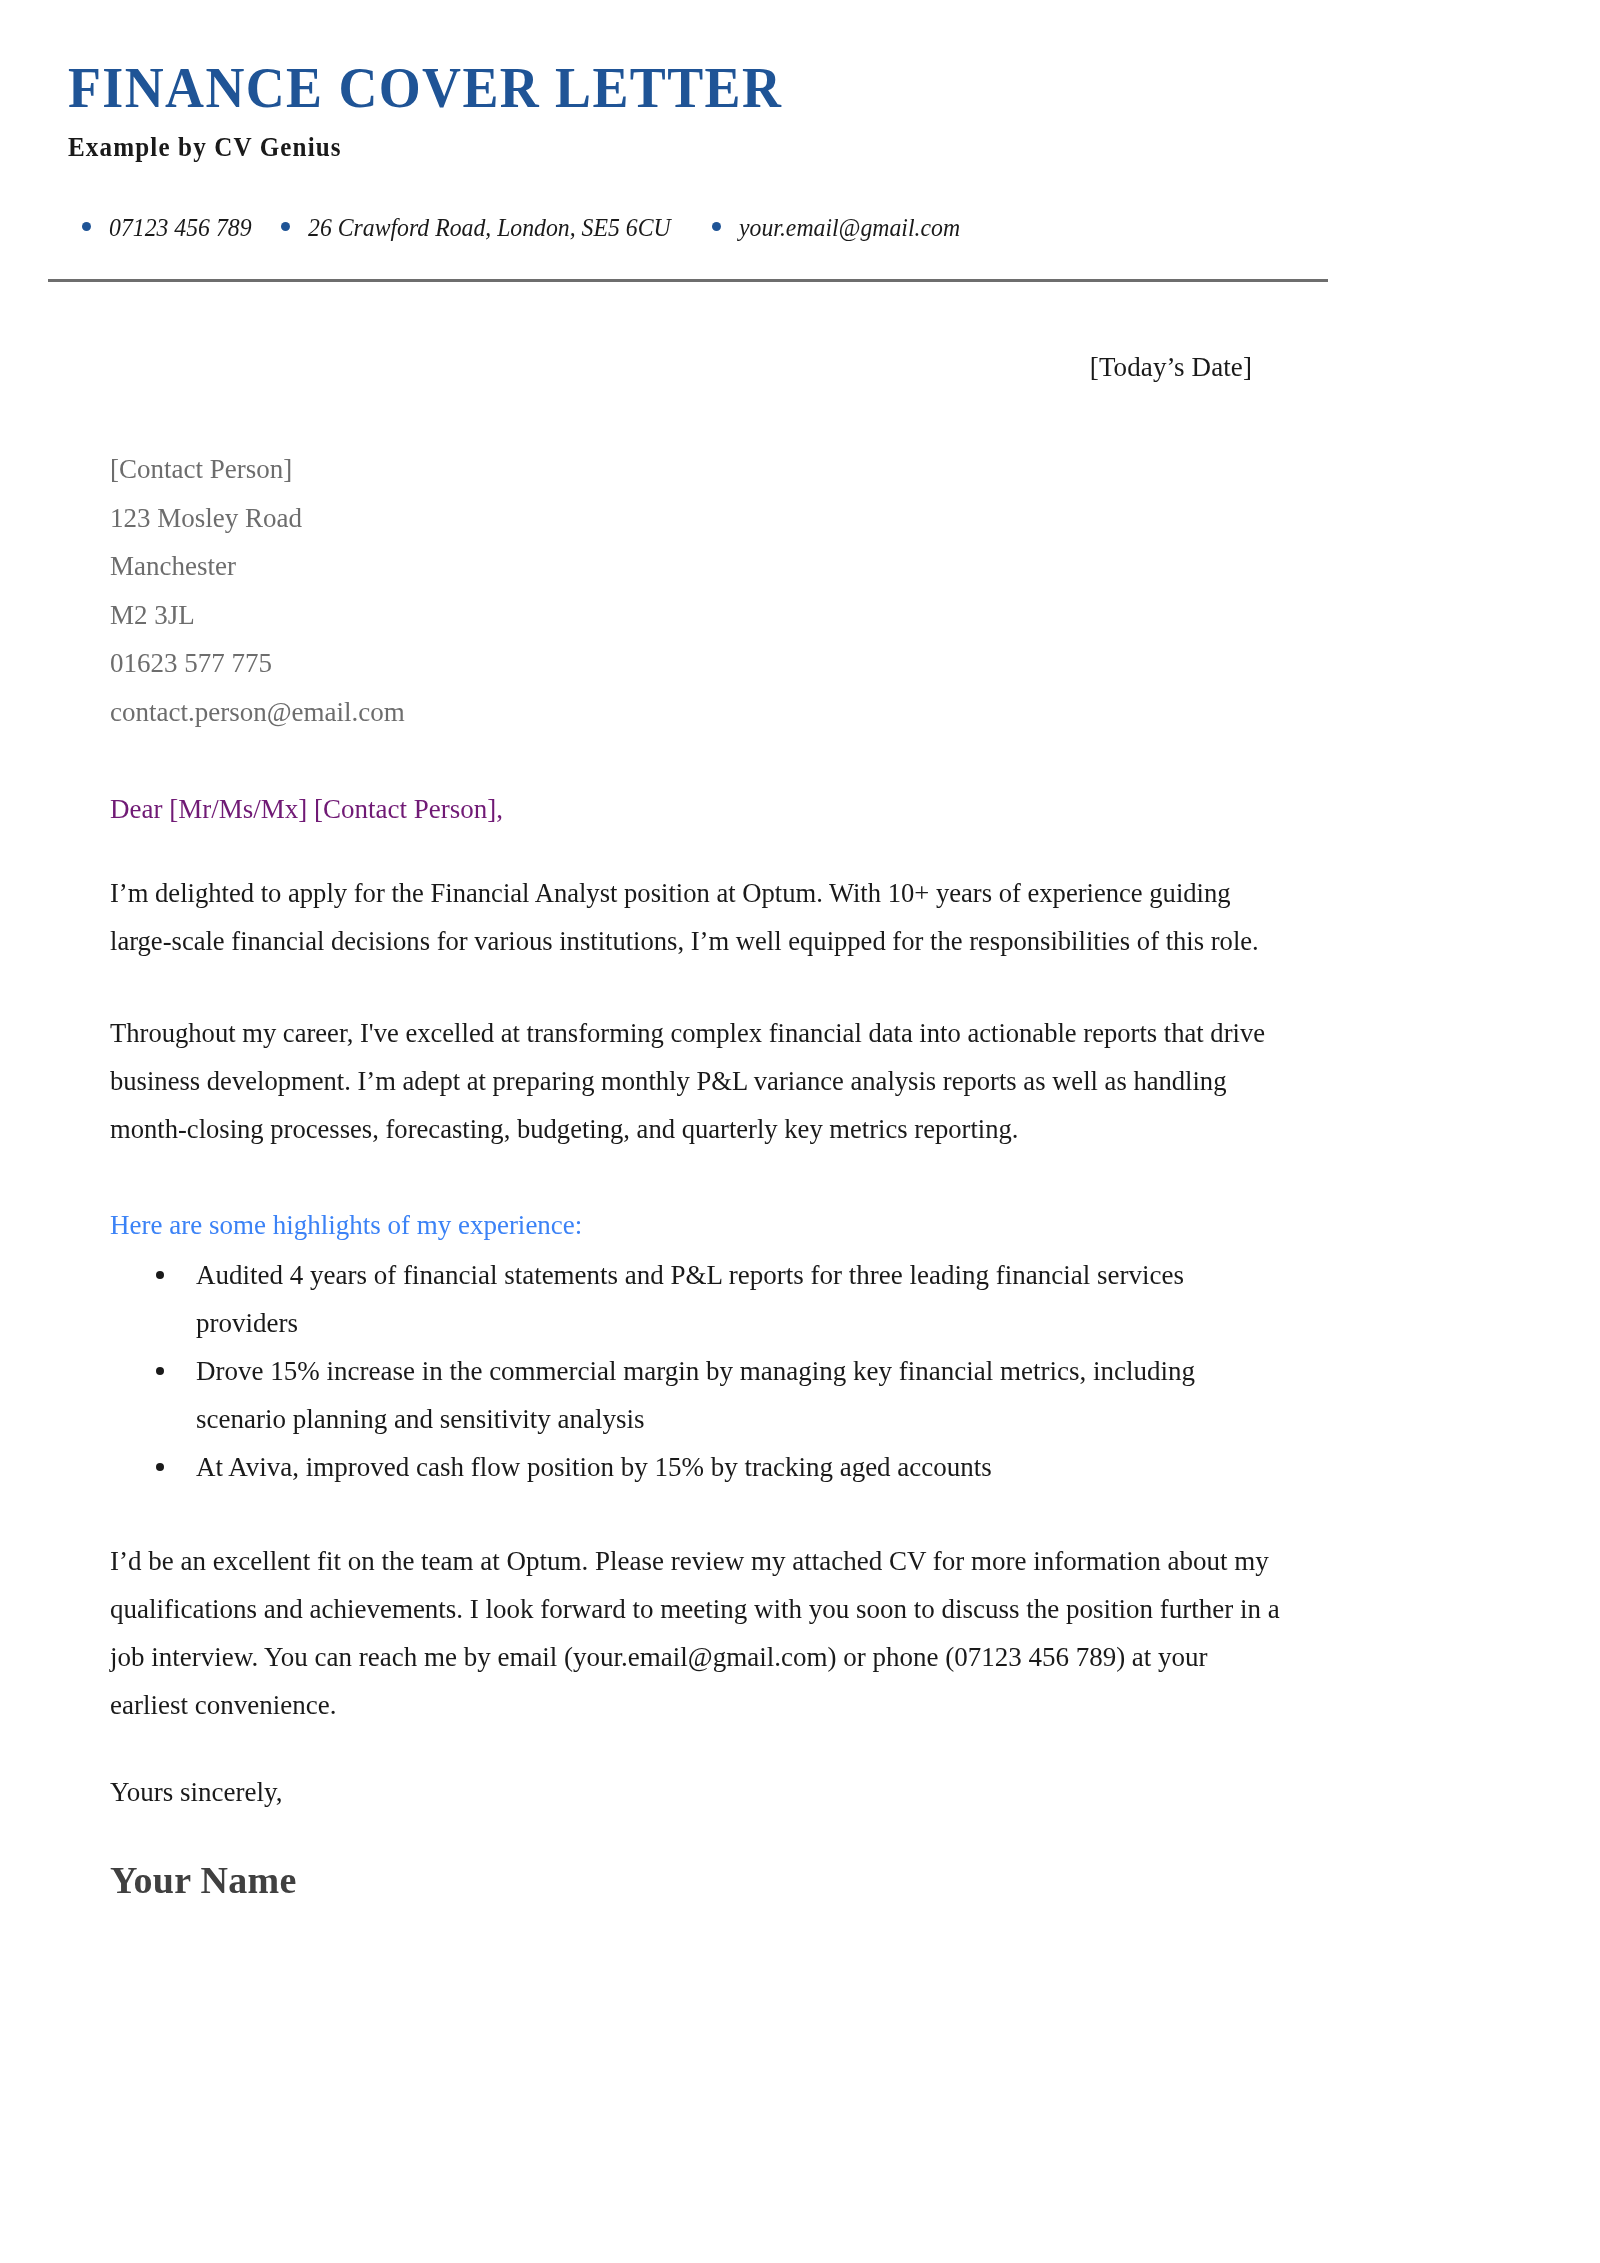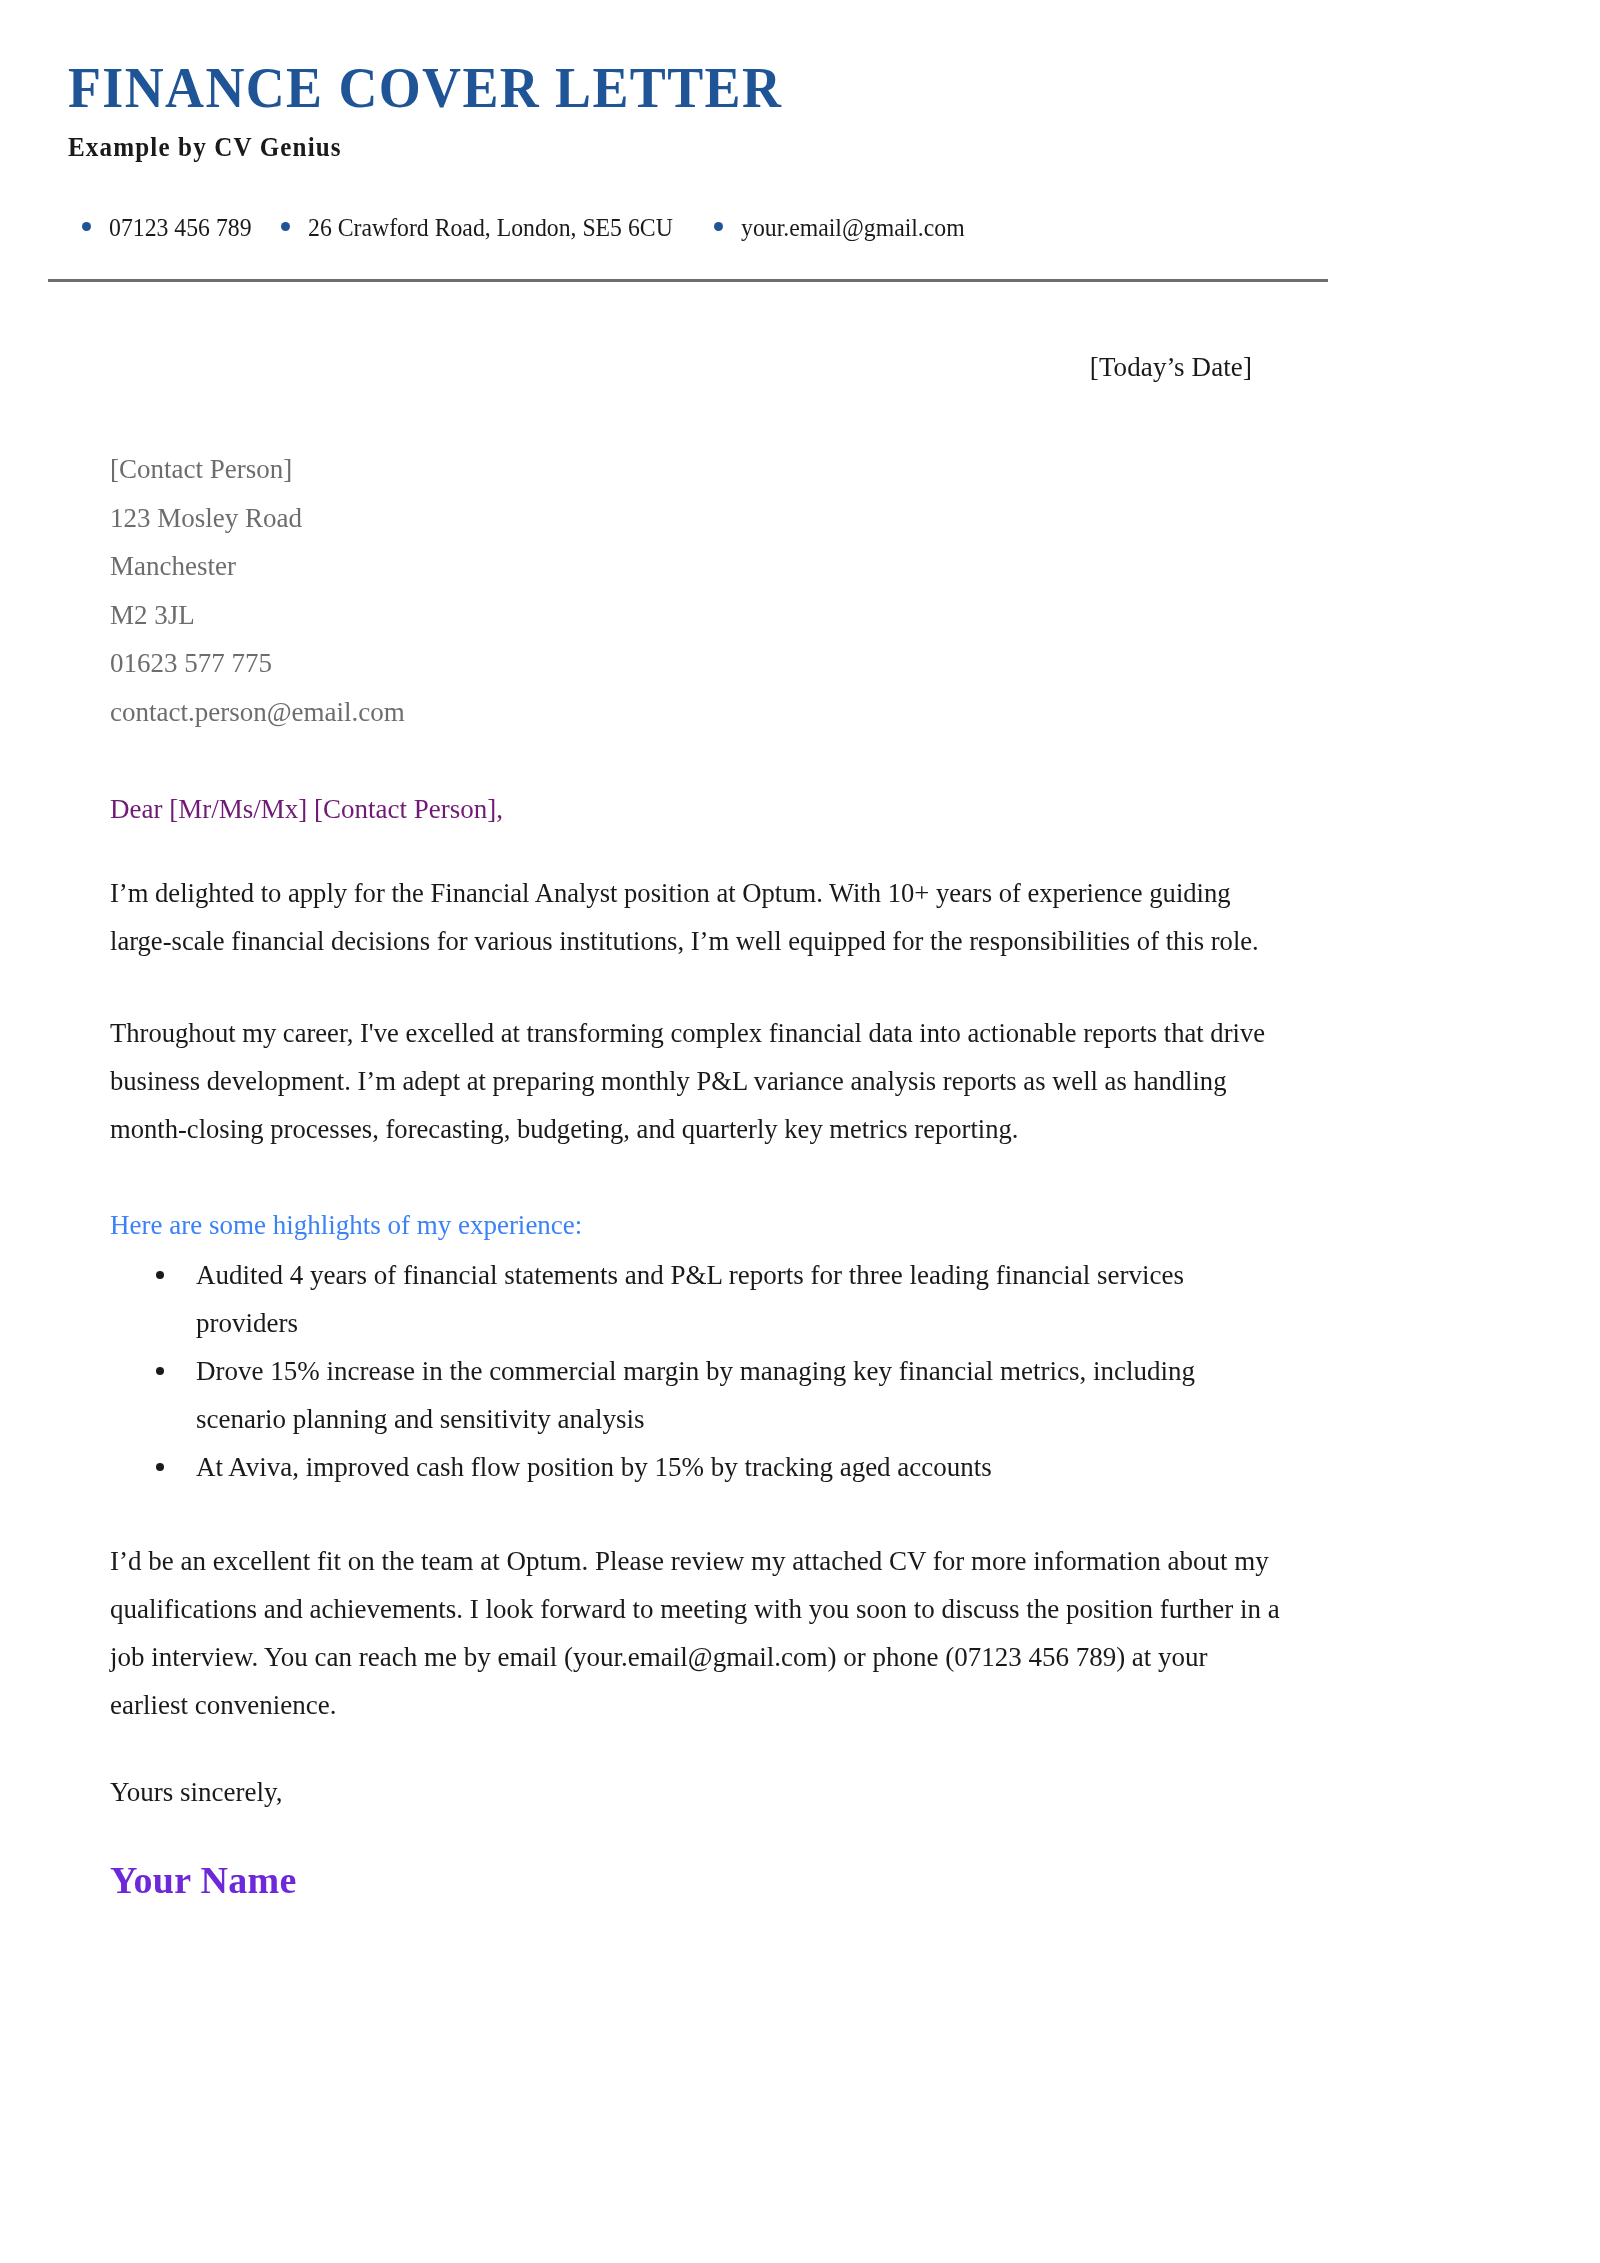--- a/index.html
+++ b/index.html
@@ -55,20 +55,21 @@
 
   
   .contact-line {
     display: flex;
     align-items: center;
     flex-wrap: nowrap;
     margin: 52px 0 0 0;
     padding-left: 14px;
     font-size: 25px;
     color: #1a1a1a;
+    font-style: italic;
   }
   .contact-bullet {
     display: inline-block;
     width: 9px;
     height: 9px;
     border-radius: 50%;
     background: #1f5496;
     flex: 0 0 auto;
     margin: 0 18px 0 0;
     position: relative;
@@ -179,21 +180,21 @@
     font-size: 27px;
     color: #1a1a1a;
   }
 
   .signature-name {
     margin: 50px 0 0 0;
     font-family: "Liberation Serif", serif;
     font-weight: 700;
     font-size: 38px;
     letter-spacing: 0.3px;
-    color: #6d28d9;
+    color: #404040;
   }
 </style>
 </head>
 <body>
 
 <div class="page">
 
   <div class="header">
     <h1 class="doc-title">FINANCE COVER LETTER</h1>
     <div class="doc-subtitle">Example by CV Genius</div>

